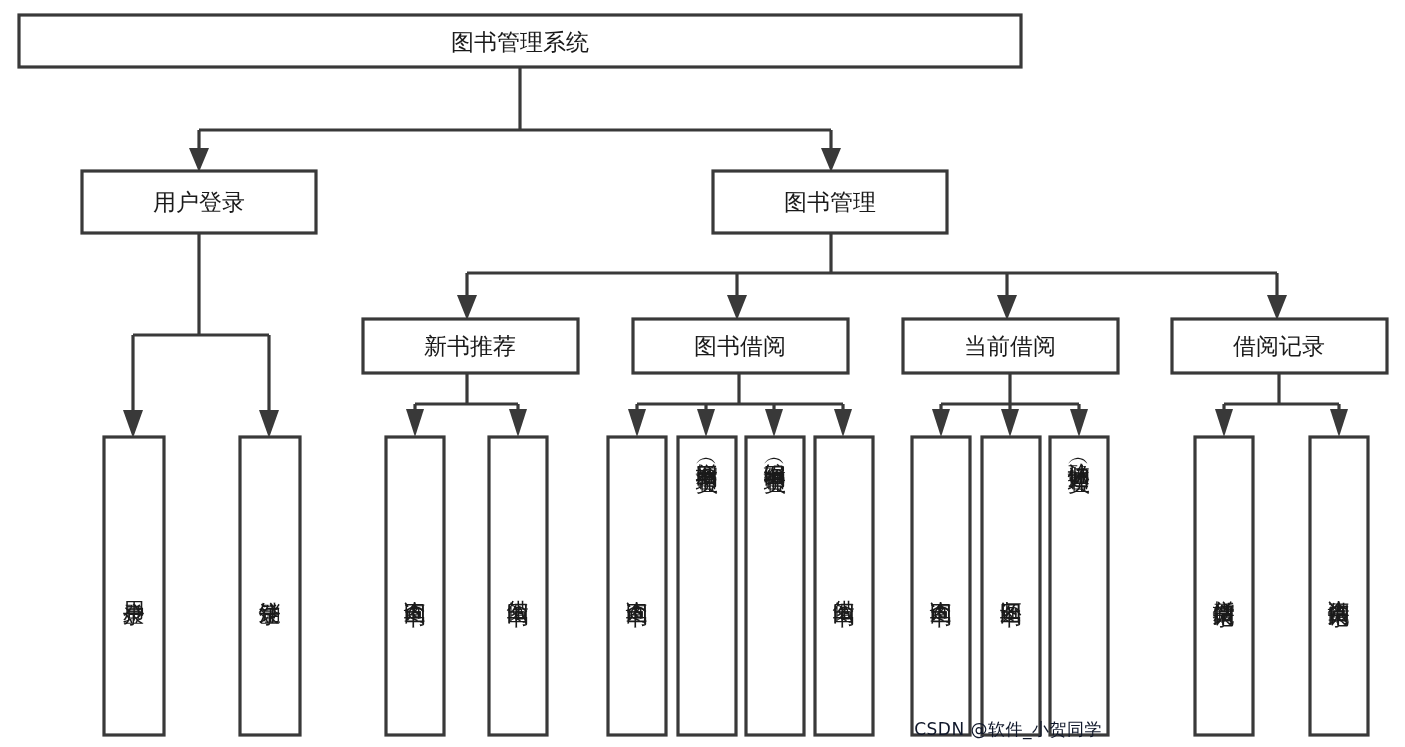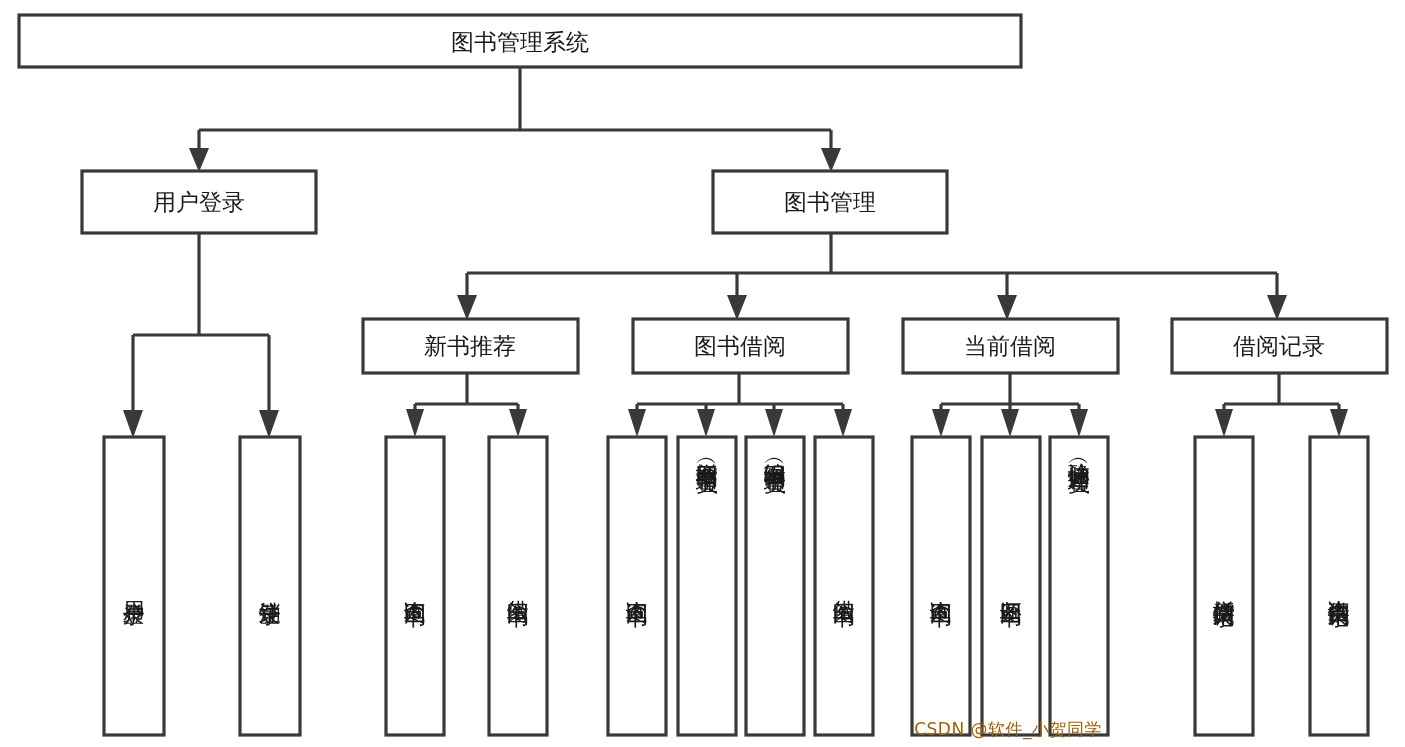--- a/index.html
+++ b/index.html
@@ -70,21 +70,21 @@
     text-align: center;
     white-space: nowrap;
     pointer-events: none;
   }
   .watermark {
     position: absolute;
     right: 10px;
     bottom: 6px;
     font-family: "DejaVu Sans", "Liberation Sans", sans-serif;
     font-size: 17px;
-    color: #a16207;
+    color: #0f172a;
     letter-spacing: 0.5px;
     white-space: nowrap;
   }
 </style>
 </head>
 <body>
 
 <div id="diagram-root">
 
   <svg id="structure-chart" viewBox="0 0 1405 747" xmlns="http://www.w3.org/2000/svg">

